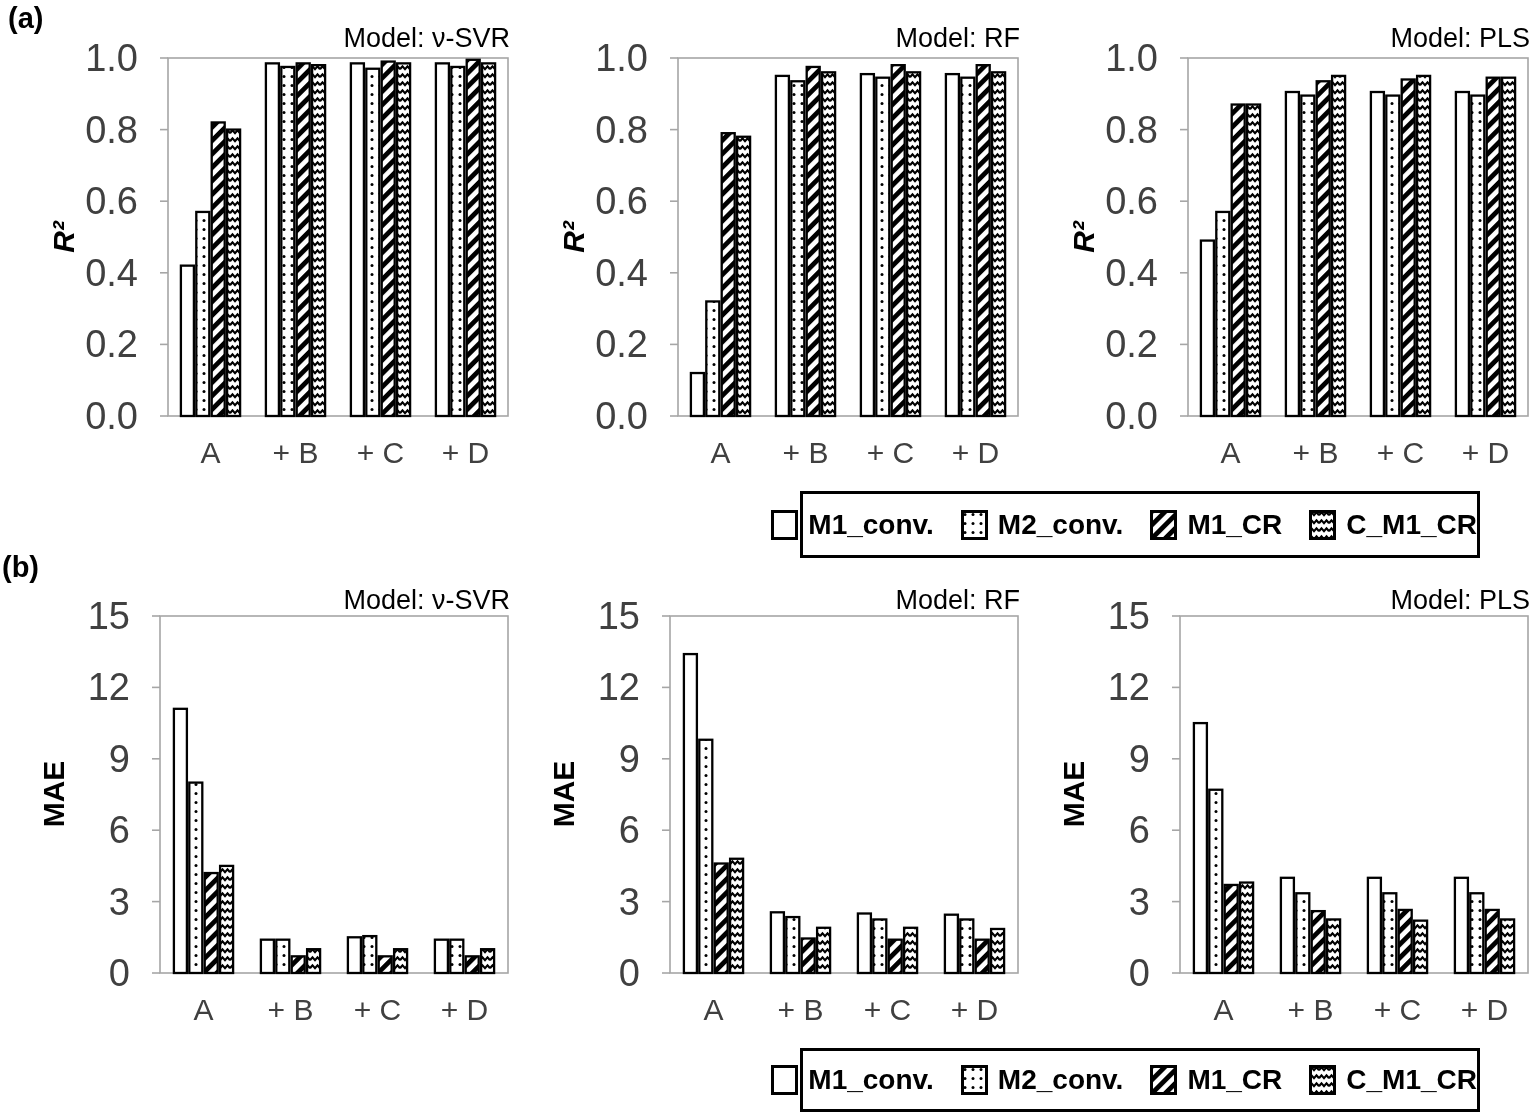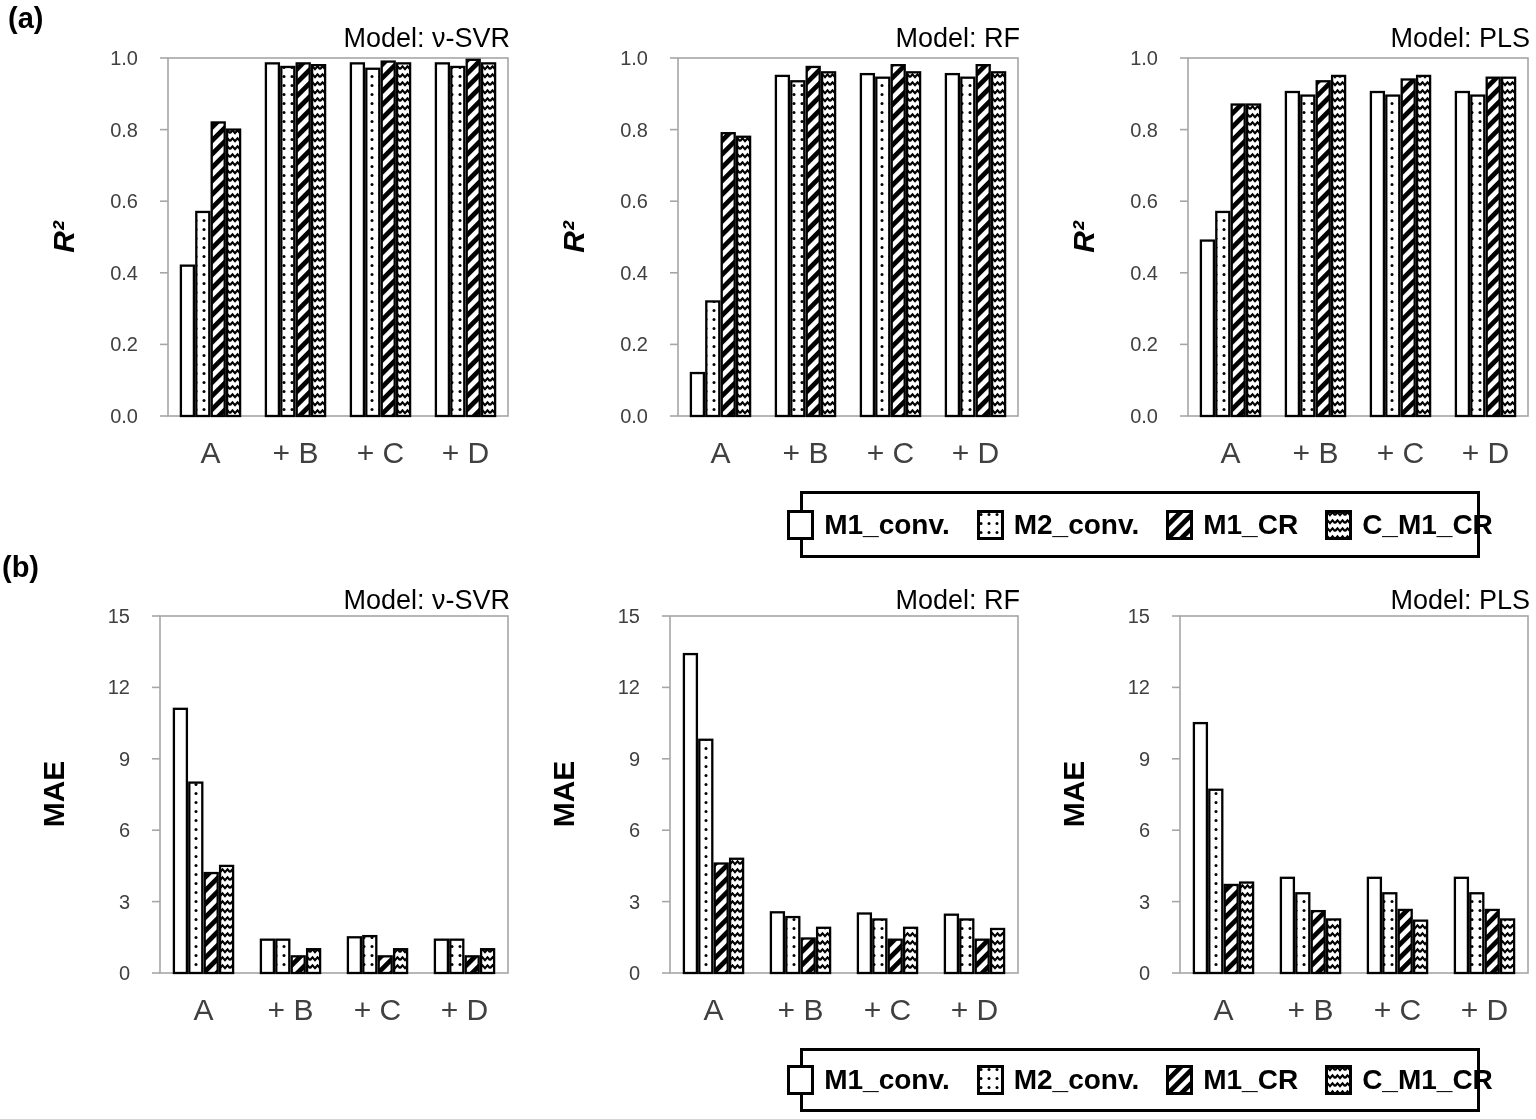--- a/index.html
+++ b/index.html
@@ -11,25 +11,25 @@
   .chart{position:absolute;width:512px;height:500px;}
   #chart0{left:0;top:0}#chart1{left:510px;top:0}#chart2{left:1020px;top:0}
   #chart3{left:0;top:555px}#chart4{left:510px;top:555px}#chart5{left:1020px;top:555px}
   .chart .title{position:absolute;right:2px;font-size:27px;font-weight:normal;color:#000;line-height:30px;white-space:nowrap;}
   .row-a .title{top:23px}
   .row-b .title{top:30px}
   .chart .ylabel{position:absolute;width:200px;text-align:center;font-size:30px;font-weight:bold;
         color:#000;line-height:38px;transform:rotate(-90deg);}
   .row-a .ylabel{font-style:italic;left:-36px;top:218px;}
   .row-b .ylabel{left:-46px;top:220px;}
-  .ytick{position:absolute;width:84px;text-align:right;font-size:20px;color:#404040;line-height:38px;}
+  .ytick{position:absolute;width:84px;text-align:right;font-size:38px;color:#404040;line-height:38px;}
   .cat{position:absolute;width:110px;text-align:center;font-size:30px;color:#404040;line-height:36px;white-space:nowrap;}
   .plot-svg{position:absolute;left:0;top:0;}
   .legend{position:absolute;left:800px;width:680px;border:3px solid #000;background:#fff;
-        display:flex;align-items:center;justify-content:center;gap:27px;box-sizing:border-box;}
+        display:flex;align-items:center;justify-content:flex-end;gap:27px;box-sizing:border-box;}
   #legend-a{top:491px;height:67px;}
   #legend-b{top:1048px;height:64px;}
   .legend-entry{display:flex;align-items:center;gap:10px;}
   .legend-label{font-size:28px;font-weight:bold;color:#000;white-space:nowrap;}
 </style>
 </head>
 <body>
 
 <svg width="0" height="0" style="position:absolute" aria-hidden="true">
   <defs>

